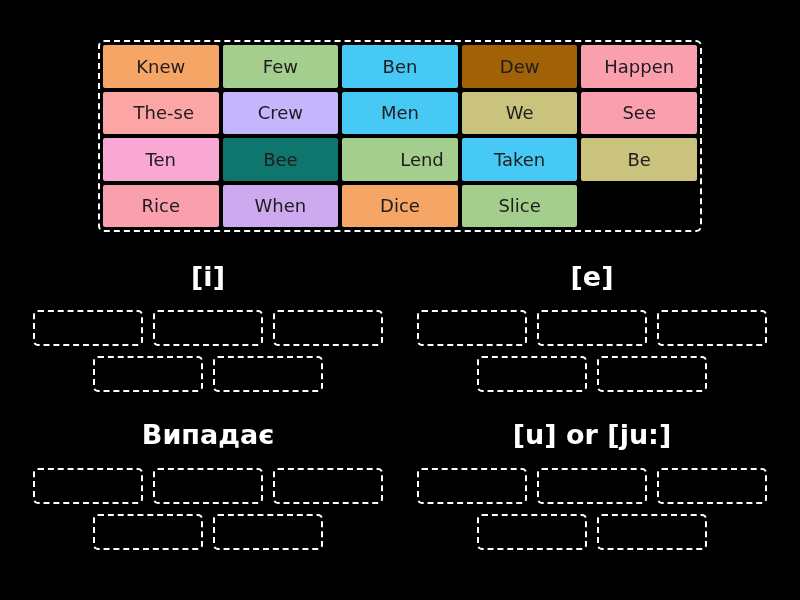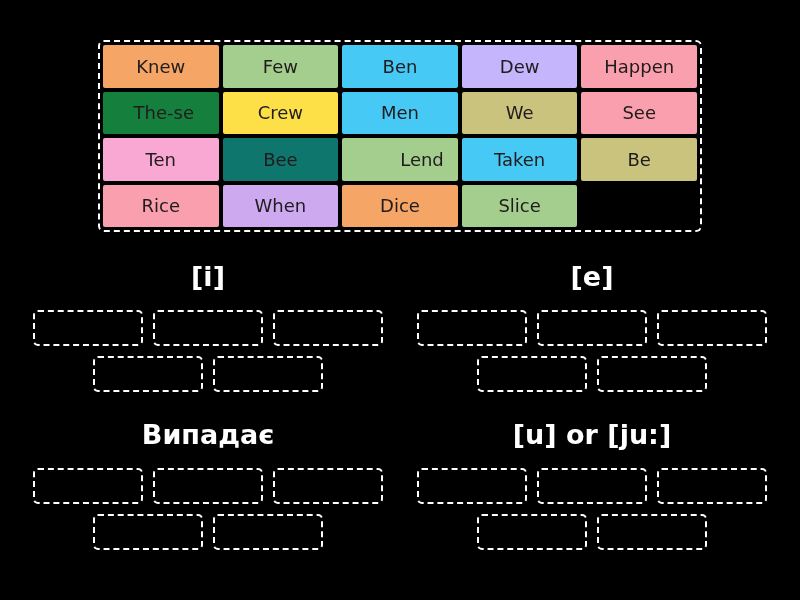--- a/index.html
+++ b/index.html
@@ -93,24 +93,24 @@
 </head>
 <body>
 
 <div class="stage">
 
   <div class="word-bank">
     <div class="word-bank-grid" id="word-bank-grid">
         <div class="tile" style="background: rgb(245, 165, 102);">Knew</div>
         <div class="tile" style="background: rgb(164, 206, 142);">Few</div>
         <div class="tile" style="background: rgb(71, 201, 245);">Ben</div>
-        <div class="tile" style="background: #c4b5fd;">Dew</div>
+        <div class="tile" style="background: #a16207;">Dew</div>
         <div class="tile" style="background: rgb(250, 159, 174);">Happen</div>
-        <div class="tile" style="background: #15803d; padding-left: 6px;">The-se</div>
-        <div class="tile" style="background: #fde047;">Crew</div>
+        <div class="tile" style="background: #fca5a5; padding-left: 6px;">The-se</div>
+        <div class="tile" style="background: #c4b5fd;">Crew</div>
         <div class="tile" style="background: rgb(71, 201, 245);">Men</div>
         <div class="tile" style="background: rgb(201, 195, 126);">We</div>
         <div class="tile" style="background: rgb(250, 159, 174);">See</div>
         <div class="tile" style="background: #f9a8d4;">Ten</div>
         <div class="tile" style="background: #0f766e;">Bee</div>
         <div class="tile" style="background: rgb(164, 206, 142); padding-left: 44px;">Lend</div>
         <div class="tile" style="background: rgb(71, 201, 245);">Taken</div>
         <div class="tile" style="background: rgb(201, 195, 126);">Be</div>
         <div class="tile" style="background: rgb(250, 159, 174);">Rice</div>
         <div class="tile" style="background: rgb(205, 169, 240);">When</div>

